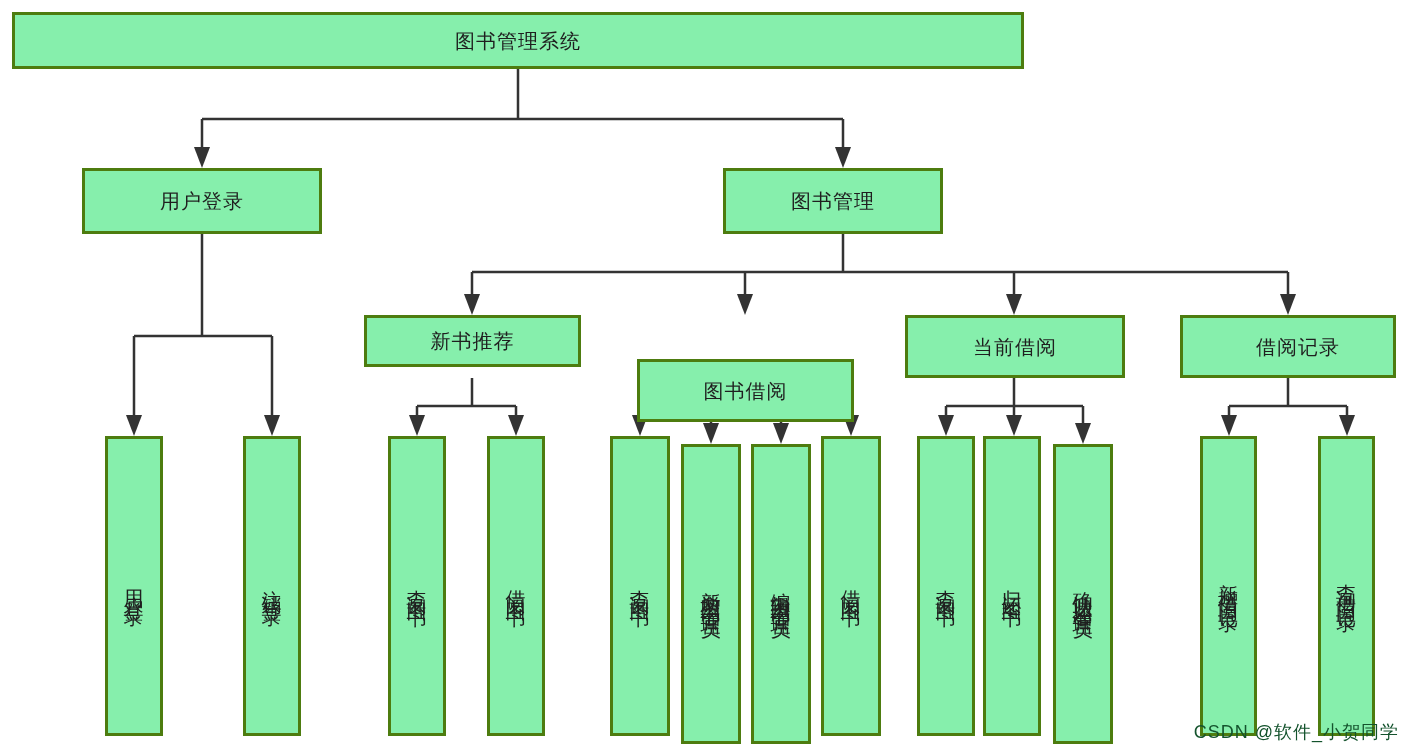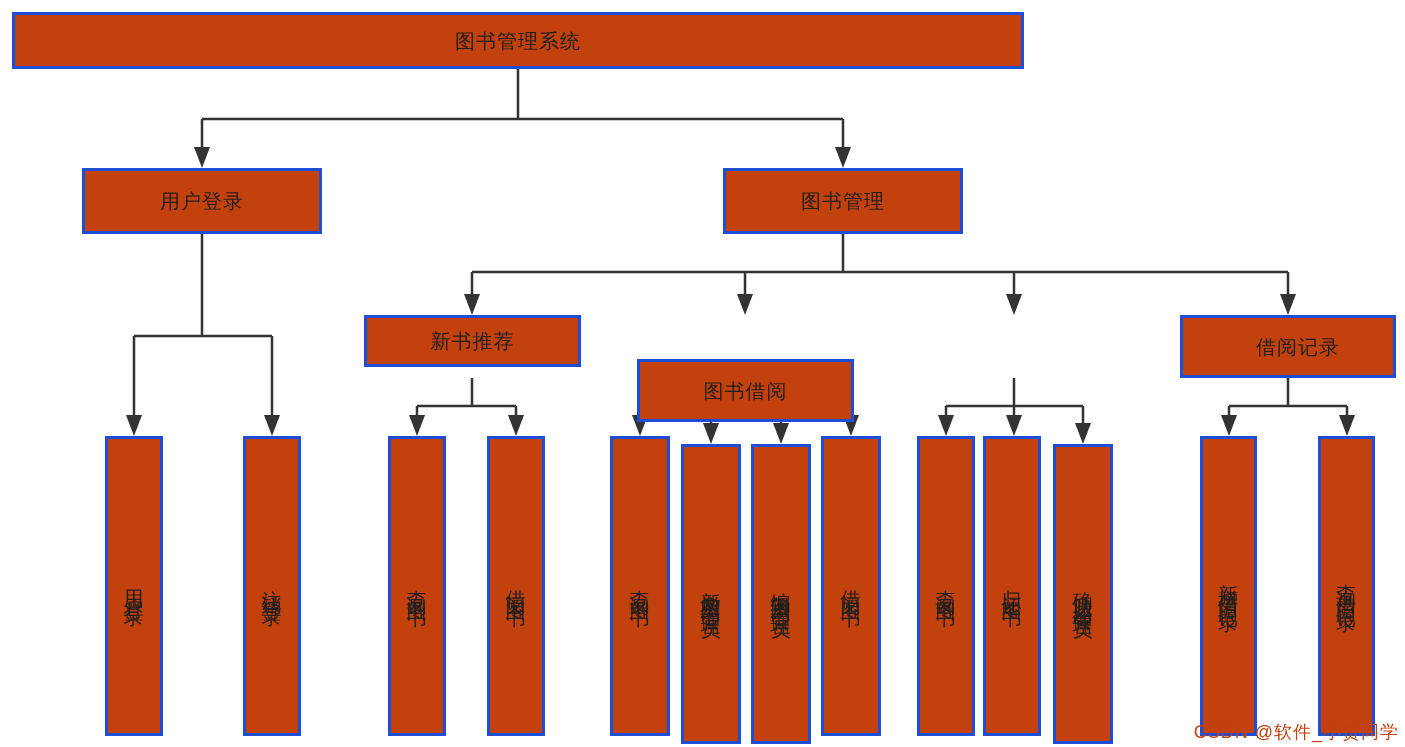--- a/index.html
+++ b/index.html
@@ -18,22 +18,22 @@
   #wires {
     position: absolute;
     left: 0;
     top: 0;
     width: 1405px;
     height: 747px;
   }
   .node {
     position: absolute;
     box-sizing: border-box;
-    background: #c2410c;
-    border: 3px solid #1d4ed8;
+    background: #86efac;
+    border: 3px solid #4d7c0f;
     display: flex;
     align-items: center;
     justify-content: center;
     color: #1f1f1f;
     font-size: 20px;
     letter-spacing: 1px;
     text-align: center;
     line-height: 1;
   }
   .leaf {
@@ -42,21 +42,21 @@
     letter-spacing: 6px;
     font-size: 20px;
   }
   .leaf.long {
     letter-spacing: 4px;
   }
   #watermark {
     position: absolute;
     right: 6px;
     bottom: 3px;
-    color: #c2410c;
+    color: #14532d;
     font-size: 18px;
     letter-spacing: 1px;
     white-space: nowrap;
   }
 </style>
 </head>
 <body>
 
 <div id="canvas">
 
@@ -96,24 +96,25 @@
       <polygon points="1014,436 1006,415 1022,415"></polygon>
       <polygon points="1083,444 1075,423 1091,423"></polygon>
       <polygon points="1229,436 1221,415 1237,415"></polygon>
       <polygon points="1347,436 1339,415 1355,415"></polygon>
     </g>
   </svg>
 
   <div class="node" style="left:12px; top:12px; width:1012px; height:57px;">图书管理系统</div>
 
   <div class="node" style="left:82px; top:168px; width:240px; height:66px;">用户登录</div>
-  <div class="node" style="left:723px; top:168px; width:240px; height:66px;">图书管理</div>
+  <div class="node" style="left:723px; top:168px; width:220px; height:66px;">图书管理</div>
 
   <div class="node" style="left:364px; top:315px; width:217px; height:52px;">新书推荐</div>
   <div class="node" style="left:637px; top:315px; width:217px; height:63px;margin-top:44px;">图书借阅</div>
+  <div class="node" style="left:905px; top:315px; width:220px; height:63px;">当前借阅</div>
   <div class="node" style="left:1180px; top:315px; width:216px; height:63px;padding-left:20px;">借阅记录</div>
 
   <div class="node leaf" style="left:105px; top:436px; width:58px; height:300px;">用户登录</div>
   <div class="node leaf" style="left:243px; top:436px; width:58px; height:300px;">注销登录</div>
 
   <div class="node leaf" style="left:388px; top:436px; width:58px; height:300px;">查询图书</div>
   <div class="node leaf" style="left:487px; top:436px; width:58px; height:300px;">借阅图书</div>
 
   <div class="node leaf" style="left:610px; top:436px; width:60px; height:300px;">查询图书</div>
   <div class="node leaf long" style="left:681px; top:444px; width:60px; height:300px;">新增图书（管理员）</div>

